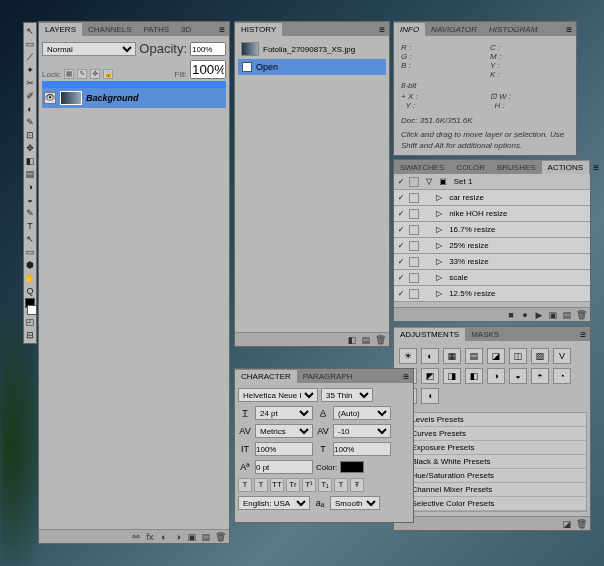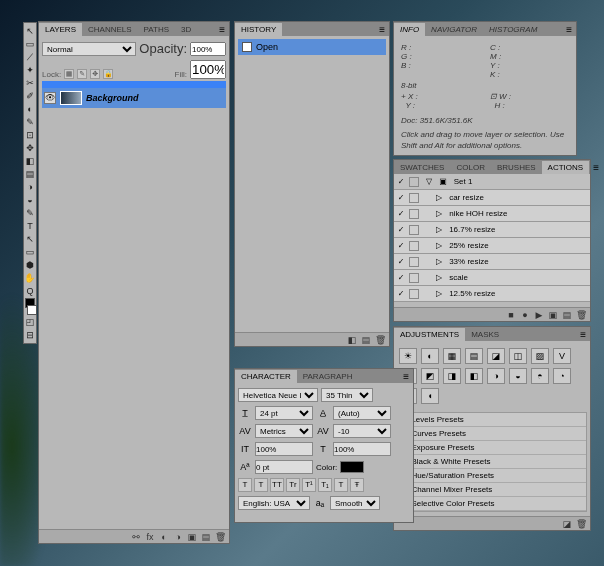--- a/index.html
+++ b/index.html
@@ -148,20 +148,24 @@
     <span class="ftr-ico">🗑</span>
   </div>
 </div>
 
 <div class="panel" id="history">
   <div class="panel-tabs">
     <span class="panel-tab active">HISTORY</span>
     <span class="panel-menu">≡</span>
   </div>
   <div class="panel-body">
+    <div class="hist-doc">
+      <span class="hist-thumb"></span>
+      <span>Fotolia_27090873_XS.jpg</span>
+    </div>
     <div class="hist-item">
       <span class="hist-icon"></span>
       <span>Open</span>
     </div>
   </div>
   <div class="panel-footer">
     <span class="ftr-ico">◧</span>
     <span class="ftr-ico">▤</span>
     <span class="ftr-ico">🗑</span>
   </div>

